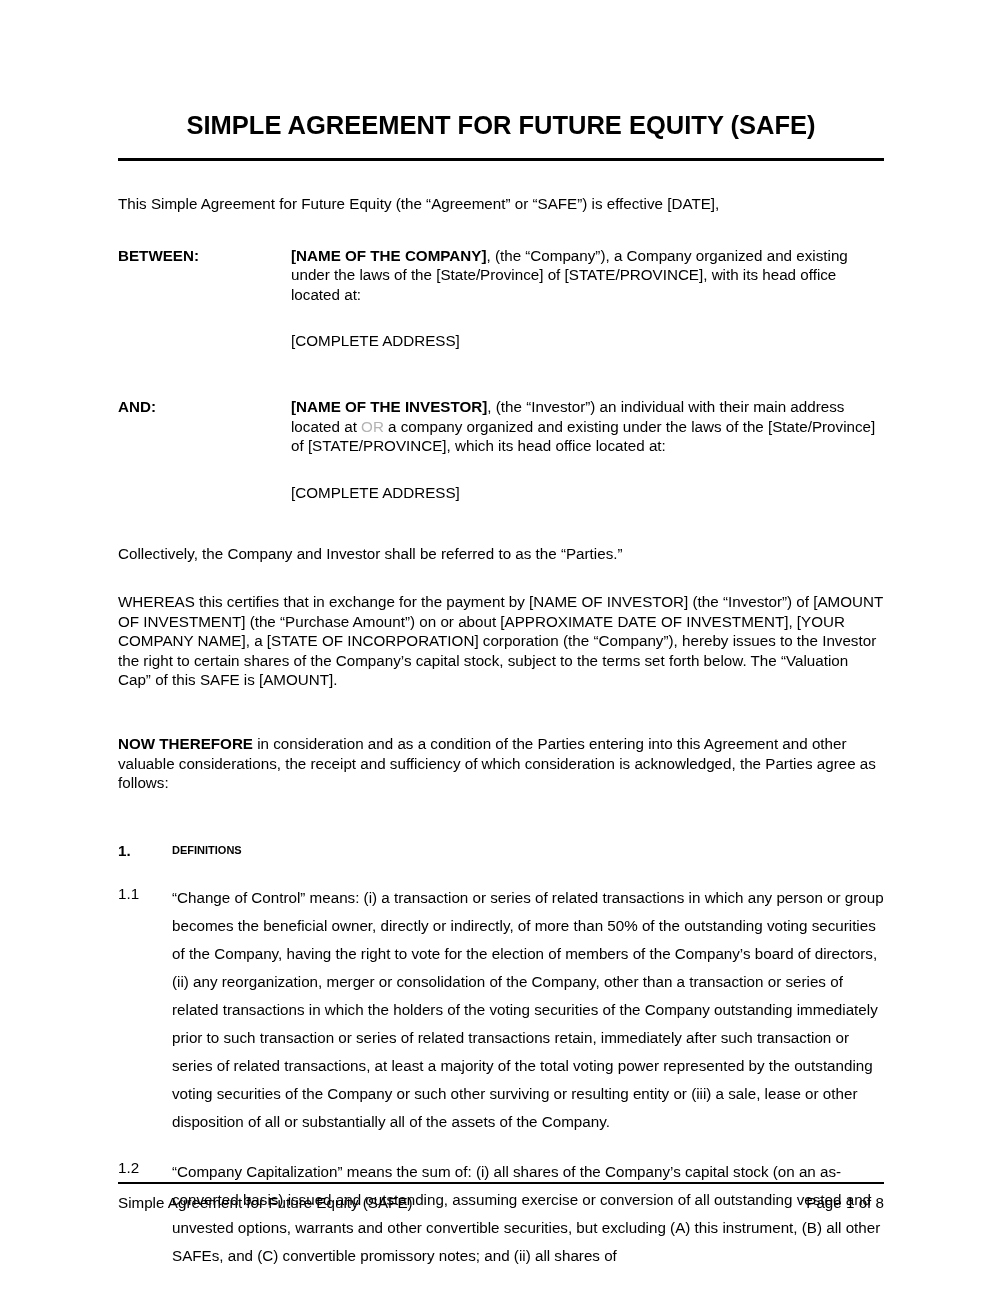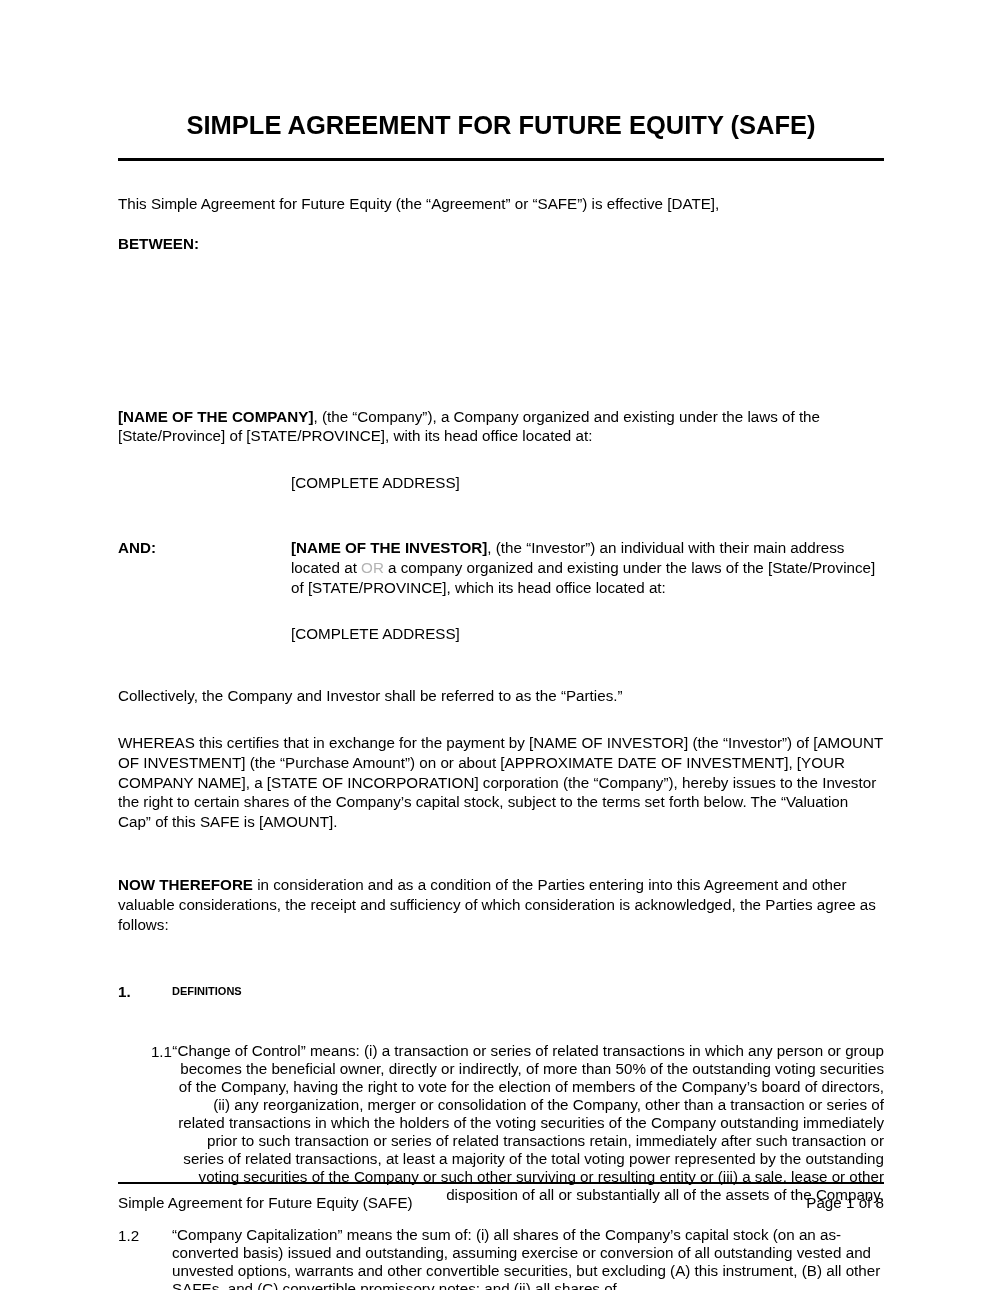--- a/index.html
+++ b/index.html
@@ -55,21 +55,21 @@
   }
   .intro {
     margin-top: 33px;
   }
 
   
   .party-row {
     display: flex;
     align-items: flex-start;
   }
-  .party-row.between { margin-top: 20px; flex-direction: column; }
+  .party-row.between { margin-top: 32px; }
   .party-row.and { margin-top: 46px; }
 
   .party-label {
     width: 173px;
     flex: 0 0 173px;
     font-size: 15.2px;
     line-height: 19.6px;
     font-weight: bold;
   }
   .party-body {
@@ -109,33 +109,33 @@
   .section-title {
     font-size: 11px;
     line-height: 19.6px;
     font-weight: bold;
   }
 
   .clause {
     display: flex;
     align-items: flex-start;
   }
-  .clause.first { margin-top: 40px; text-align: right; }
+  .clause.first { margin-top: 24px; }
   .clause.next  { margin-top: 22px; }
 
   .clause-num {
     width: 54px;
     flex: 0 0 54px;
     font-size: 15.2px;
     line-height: 19.6px;
   }
   .clause-text {
     flex: 1 1 auto;
     font-size: 15.2px;
-    line-height: 18px;
+    line-height: 28px;
   }
 
   
   .footer {
     position: absolute;
     left: 118px;
     top: 1182px;
     width: 766px;
   }
   .footer-rule {

